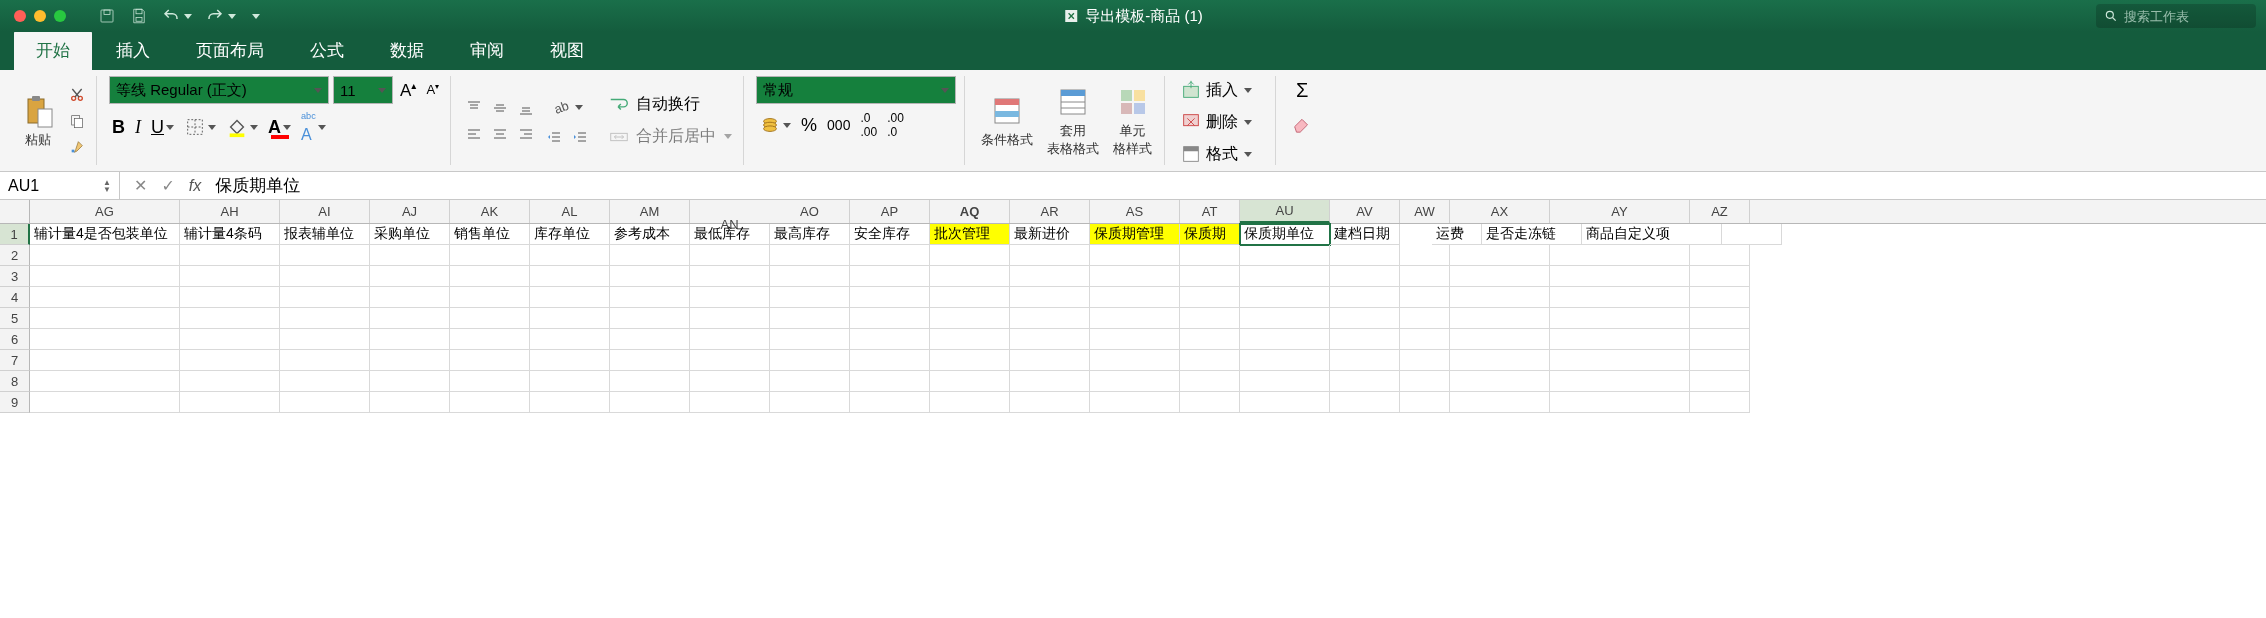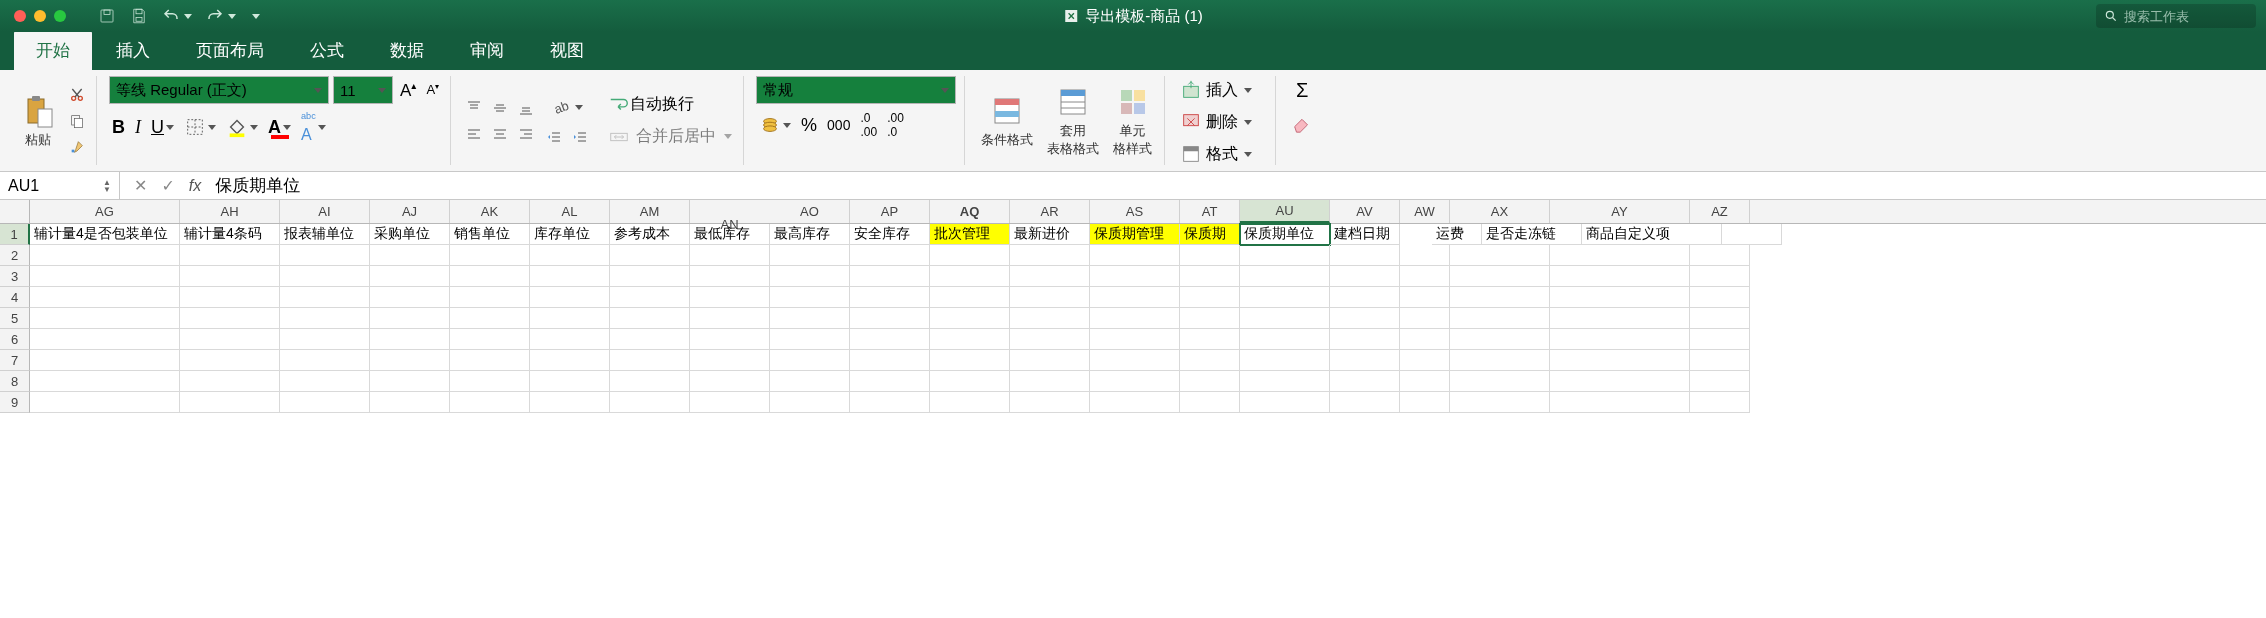--- a/index.html
+++ b/index.html
@@ -278,21 +278,21 @@
               <svg viewBox="0 0 16 16">
                 <line x1="6" y1="4" x2="14" y2="4" stroke="#555"></line>
                 <line x1="6" y1="8" x2="14" y2="8" stroke="#555"></line>
                 <line x1="6" y1="12" x2="14" y2="12" stroke="#555"></line>
                 <path d="M2 6l2 2-2 2" fill="#4a90d9"></path>
               </svg>
             </div>
         </div>
       </div>
       <div class="vcol" style="margin-left:8px">
-        <div class="btn" style="width:130px;justify-content:flex-start;">
+        <div class="btn" style="width:130px;justify-content:flex-start;gap:6px">
             <svg width="20" height="20" viewBox="0 0 24 24">
               <path d="M3 6h14a4 4 0 010 8h-6m0 0l3-3m-3 3l3 3" fill="none" stroke="#4a7" stroke-width="1.5"></path>
             </svg>
             <span>自动换行</span>
           </div>
         <div class="btn" style="width:130px;justify-content:flex-start;gap:6px;opacity:.5">
             <svg width="20" height="20" viewBox="0 0 24 24">
               <rect x="3" y="8" width="18" height="8" fill="none" stroke="#888"></rect>
               <path d="M7 12h10M7 12l2-2m-2 2l2 2M17 12l-2-2m2 2l-2 2" stroke="#888"></path>
             </svg>

